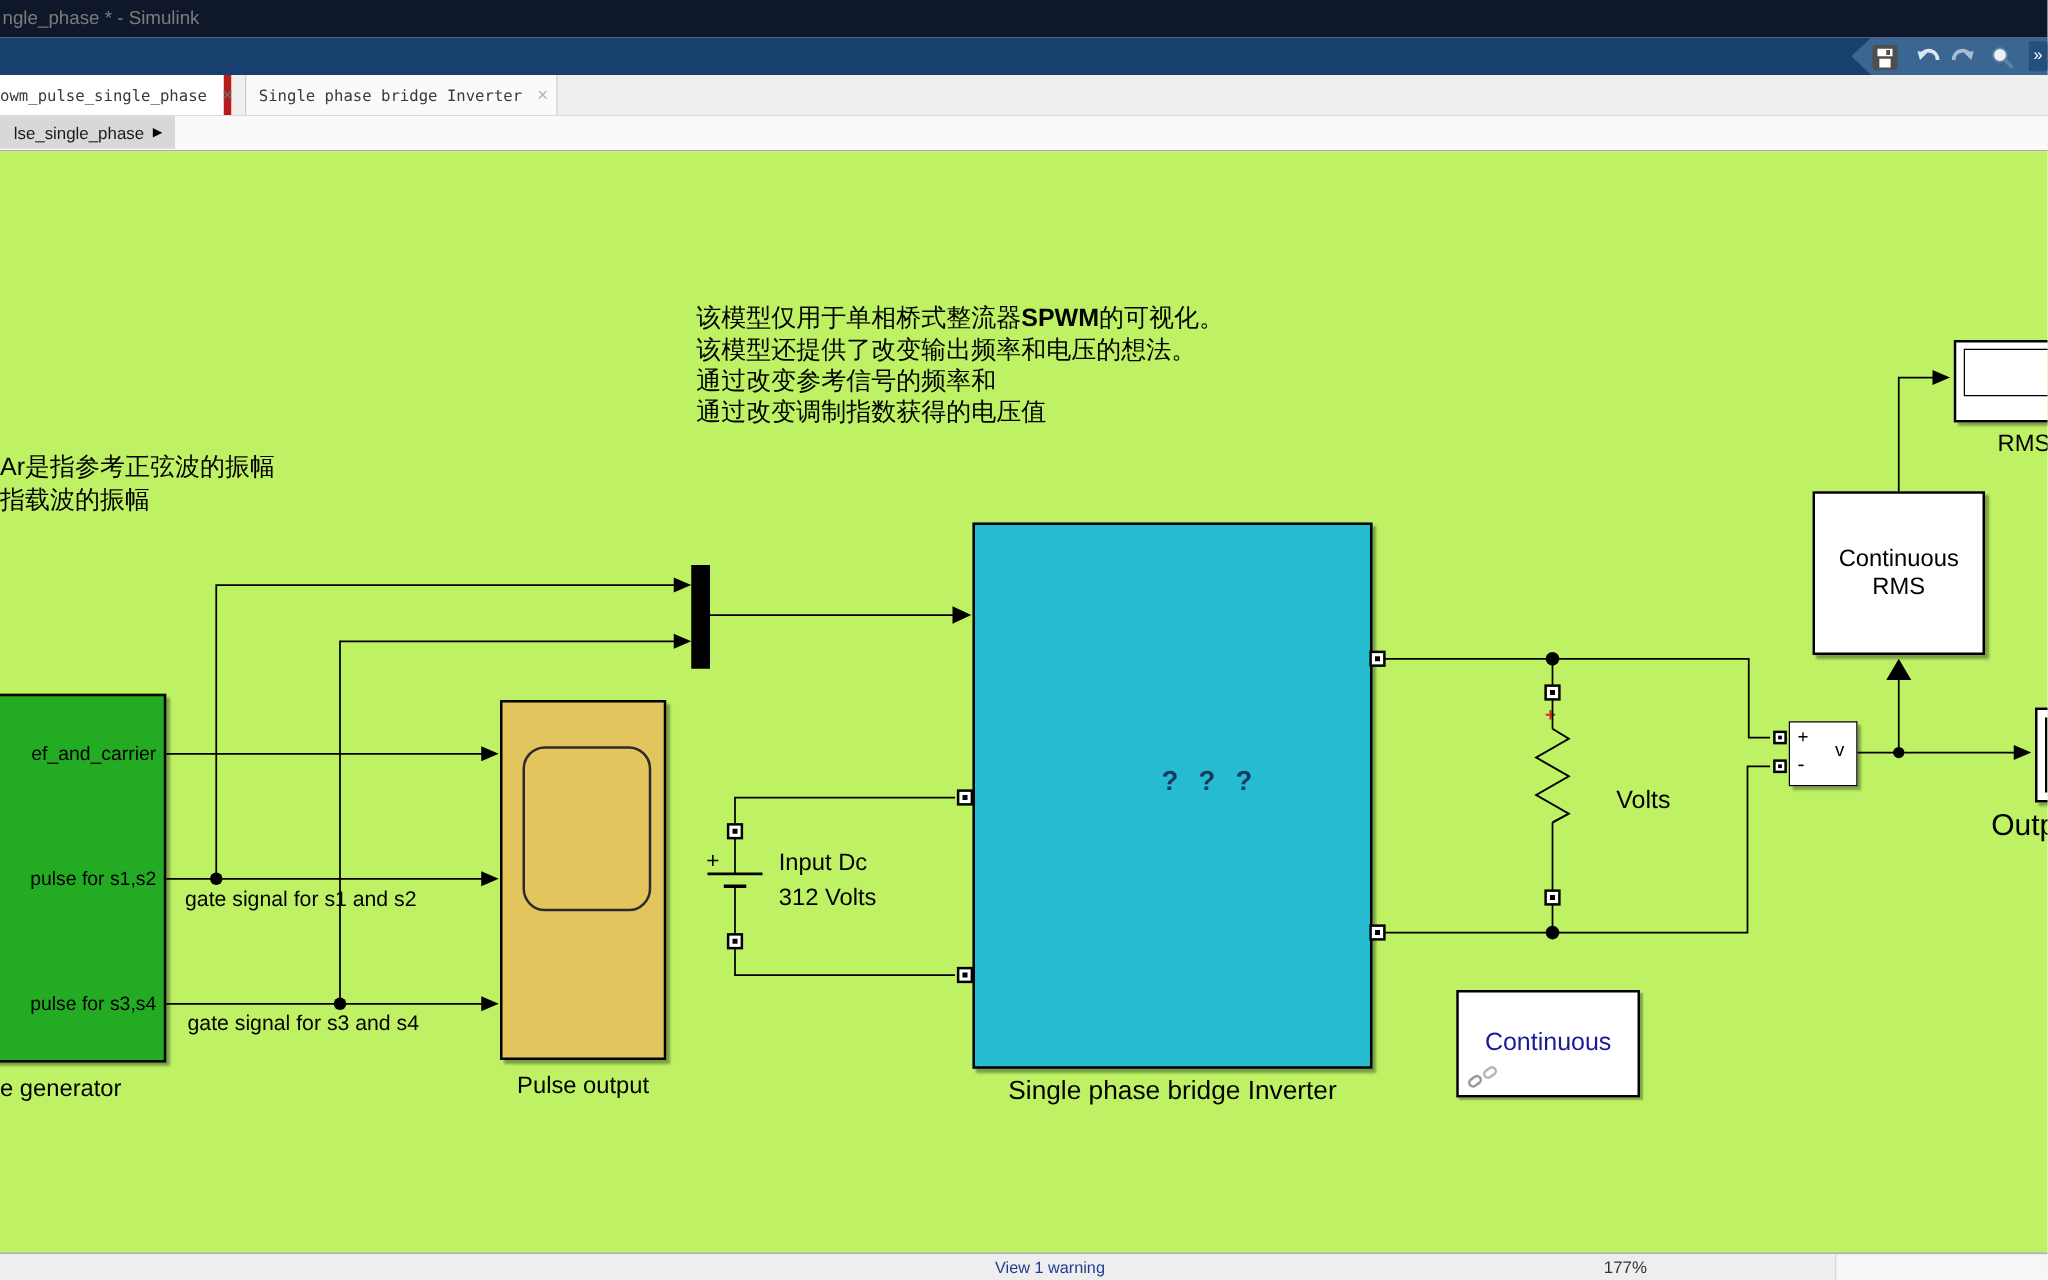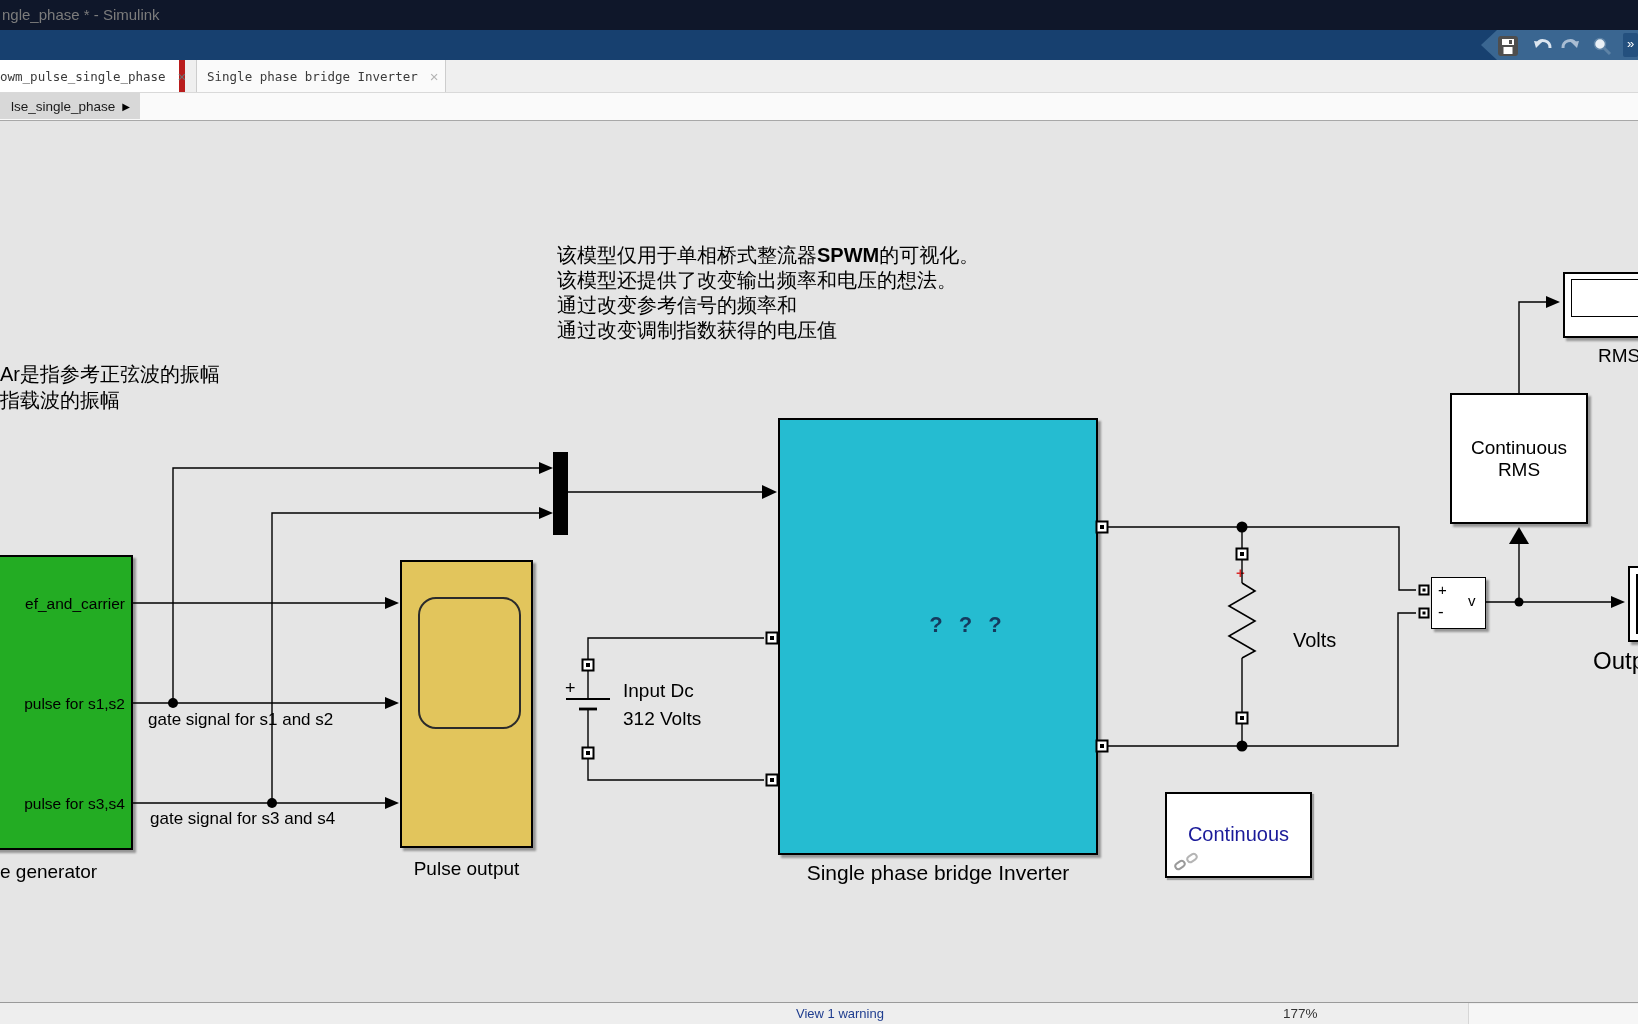--- a/index.html
+++ b/index.html
@@ -22,21 +22,21 @@
   #doctab-1{left:0;width:185px;border-right:6px solid #b91c1c;}
   #doctab-2{left:196px;width:250px;background:#FAFAFA;border-left:1px solid #CDCDCD;border-right:1px solid #CDCDCD;}
   .tab-close{font-family:"Liberation Sans",sans-serif;font-size:15px;margin-left:12px;color:#6e6e6e;}
   #doctab-2 .tab-close{color:#b3b3b3;}
   
   #crumbbar{left:0;top:93px;width:1638px;height:28px;background:#FAFAFA;border-bottom:1.5px solid #A8A8A8;box-sizing:border-box;}
   #crumb-chip{left:0;top:93px;width:140px;height:26px;background:#D8D8D8;display:flex;align-items:center;justify-content:flex-end;
               gap:7px;padding-right:10px;box-sizing:border-box;font-size:13.5px;color:#1a1a1a;white-space:nowrap;}
   #crumb-arrow{font-size:10px;color:#000;}
   
-  #canvas{left:0;top:121px;width:1638px;height:881px;background:#e5e5e5;overflow:hidden;}
+  #canvas{left:0;top:121px;width:1638px;height:881px;background:#bef264;overflow:hidden;}
   #wires{left:0;top:0;width:1638px;height:881px;z-index:5;pointer-events:none;}
   .blk{position:absolute;border:2px solid #000;box-sizing:border-box;box-shadow:3px 3px 2px rgba(0,0,0,.35);background:#fff;z-index:1;}
   .lbl{position:absolute;color:#000;white-space:nowrap;z-index:2;}
   .cjk{font-size:20px;line-height:25px;color:#000;white-space:nowrap;}
   
   #pulse-gen{left:-40px;top:434px;width:173px;height:295px;background:#23AC23;border-width:2.5px;}
   .gport{position:absolute;right:6px;font-size:15.5px;color:#000;white-space:nowrap;}
   #pulse-scope{left:400px;top:439px;width:133px;height:288px;background:#E2C55C;border-width:2.5px;}
   #scope-screen{position:absolute;left:16px;top:35px;width:99px;height:128px;border:2px solid #2b2b2b;border-radius:18px;}
   #inverter{left:778px;top:297px;width:320px;height:437px;background:#25BCD1;}

